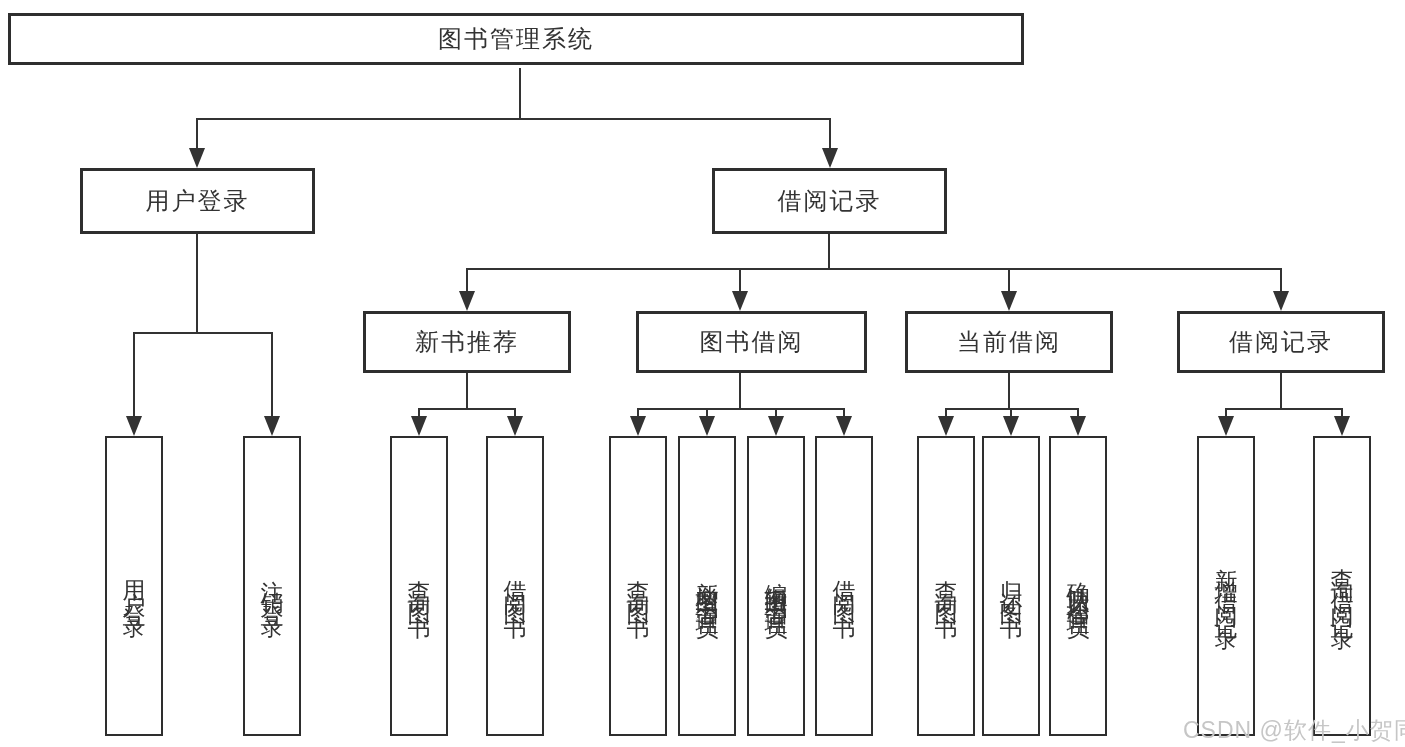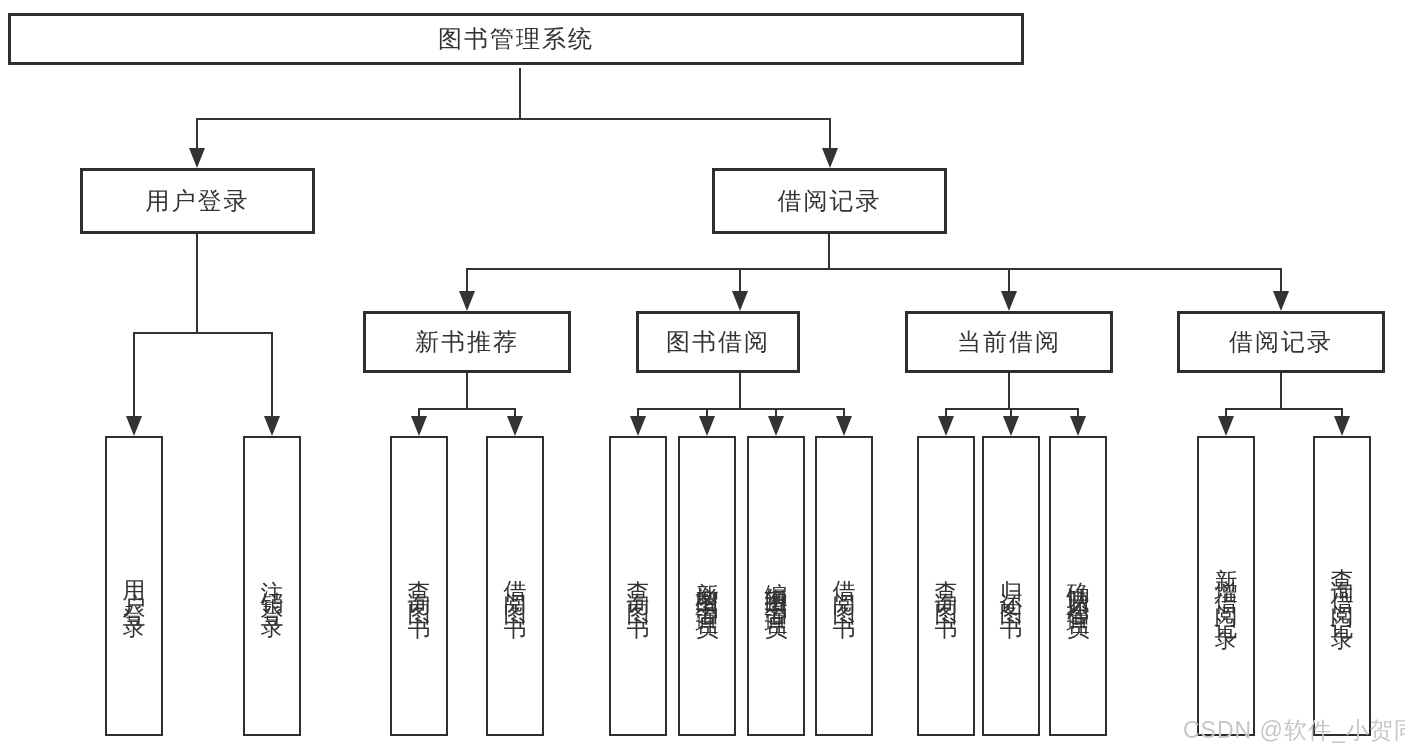--- a/index.html
+++ b/index.html
@@ -83,21 +83,21 @@
       <div class="head"></div>
     </div>
   <div class="drop" style="left:1273px;top:268px;height:43px;">
       <div class="stem"></div>
       <div class="head"></div>
     </div>
 
   <div class="box hbox" style="left:363px;top:311px;width:208px;height:62px;">
     <span>新书推荐</span>
   </div>
-  <div class="box hbox" style="left:636px;top:311px;width:164px;height:62px;">
+  <div class="box hbox" style="left:636px;top:311px;width:231px;height:62px;">
     <span>图书借阅</span>
   </div>
   <div class="box hbox" style="left:905px;top:311px;width:208px;height:62px;">
     <span>当前借阅</span>
   </div>
   <div class="box hbox" style="left:1177px;top:311px;width:208px;height:62px;">
     <span>借阅记录</span>
   </div>
 
   <div class="vl" style="left:196px;top:234px;height:100px;"></div>

